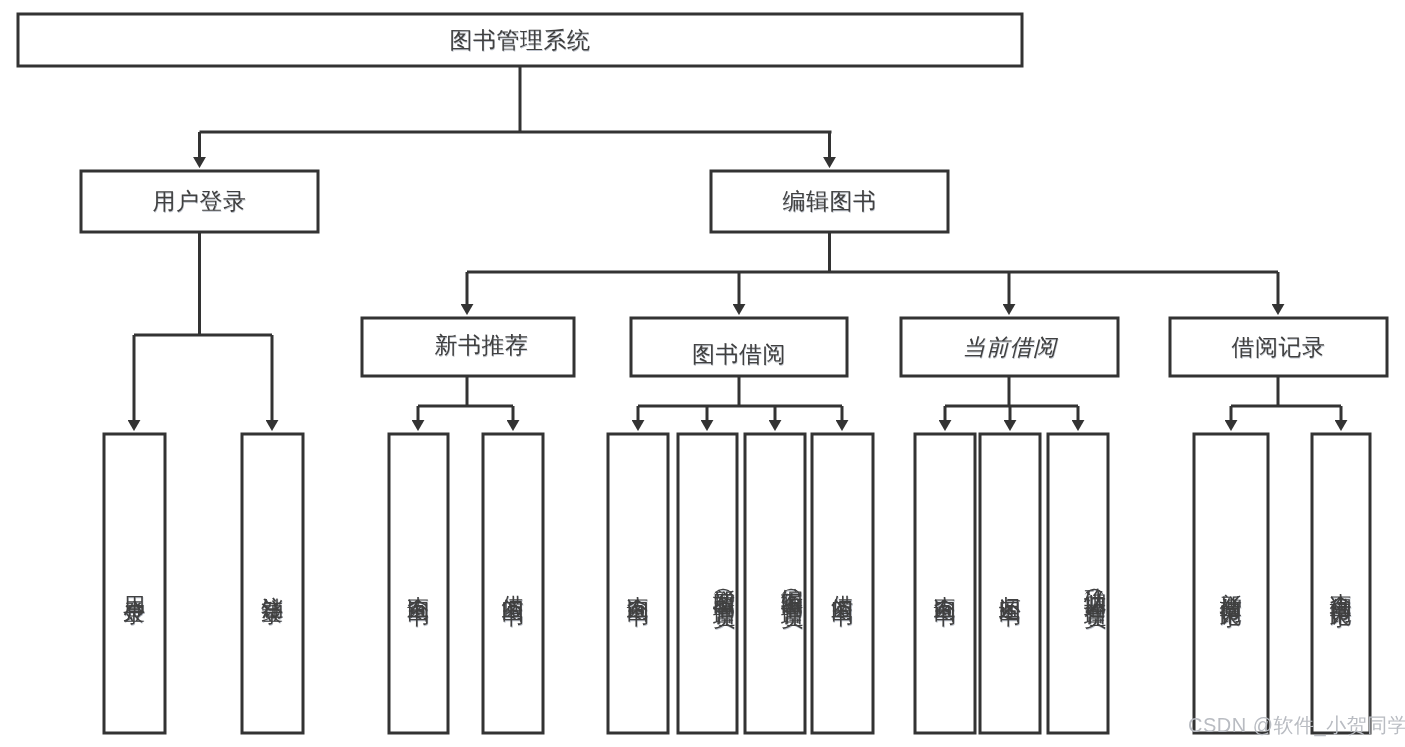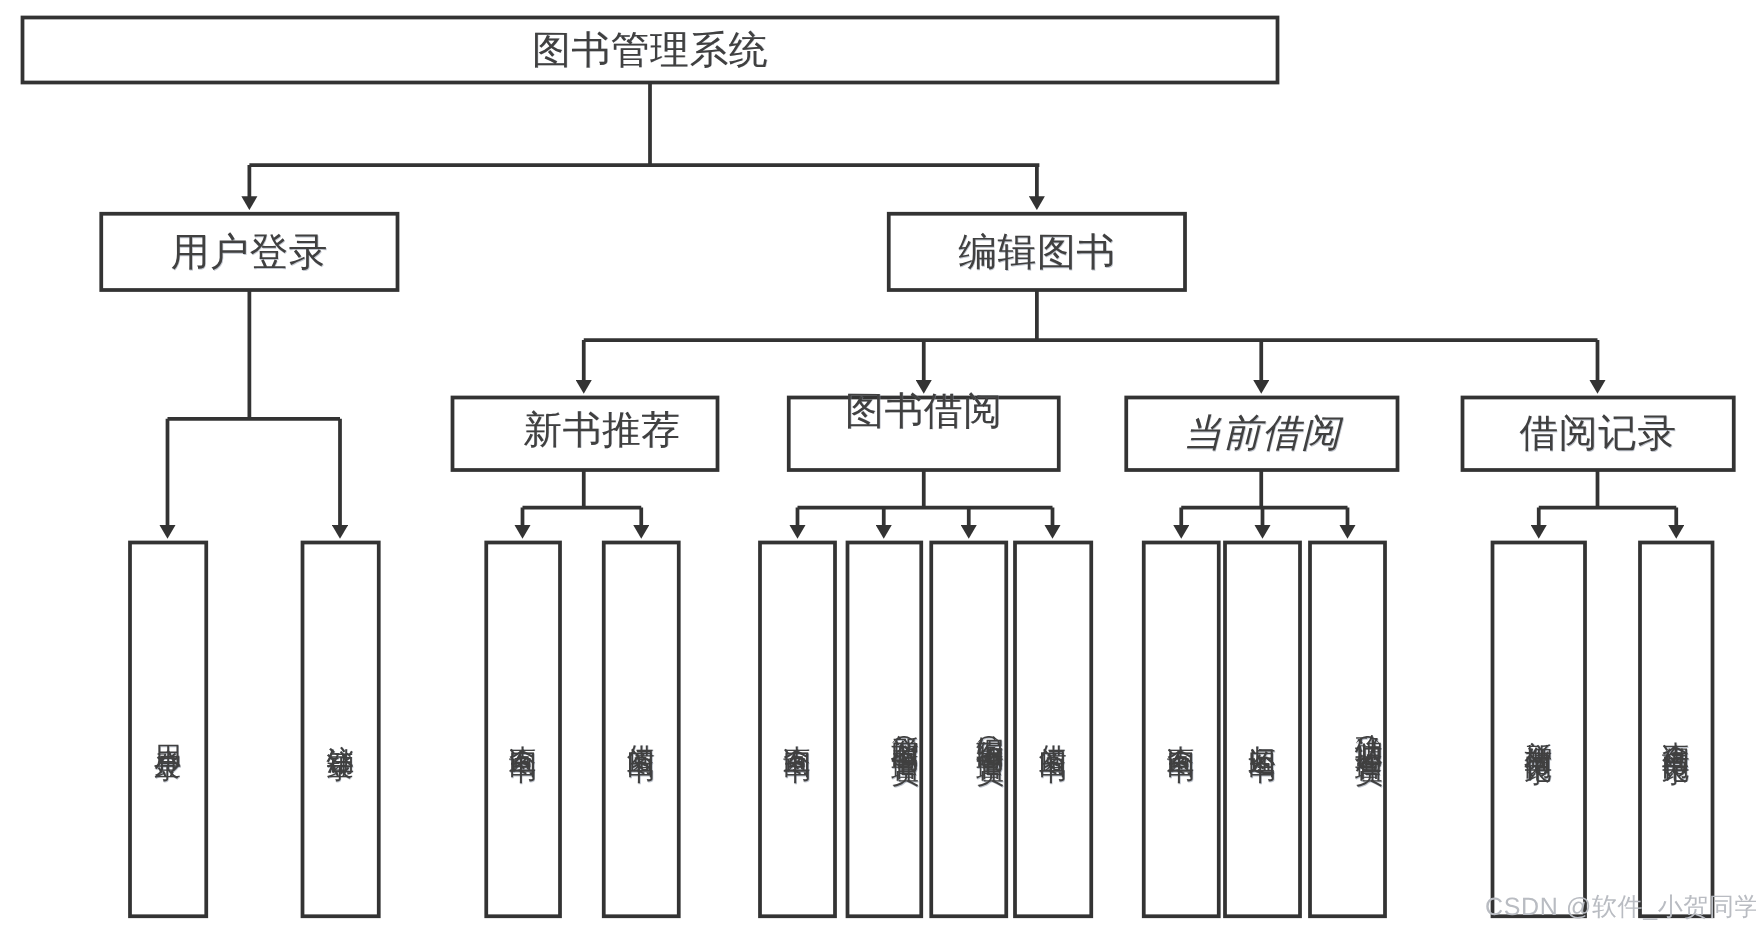--- a/index.html
+++ b/index.html
@@ -38,21 +38,21 @@
   .arrow-head {
     fill: #333333;
   }
   .node-label {
     position: absolute;
     display: flex;
     align-items: center;
     justify-content: center;
     color: #404040;
     font-family: "Liberation Sans", "DejaVu Sans", sans-serif;
-    font-size: 31px;
+    font-size: 23px;
     line-height: 1.15;
     letter-spacing: 0.5px;
     white-space: nowrap;
     pointer-events: none;
     text-shadow: 0.5px 0.5px 0 rgba(140,150,165,0.55);
   }
   .node-label.vertical {
     writing-mode: vertical-rl;
     text-orientation: upright;
     letter-spacing: 3px;
@@ -159,21 +159,21 @@
       <path class="connector" d="M 1341 406 L 1341 421" marker-end="url(#arrow)"></path>
     </g>
   </svg>
 
   <div class="node-label" style="left:18px; top:14px; width:1004px; height:52px;">图书管理系统</div>
 
   <div class="node-label" style="left:81px; top:171px; width:237px; height:61px;">用户登录</div>
   <div class="node-label" style="left:711px; top:171px; width:237px; height:61px;">编辑图书</div>
 
   <div class="node-label" style="left:362px; top:318px; width:239px; height:58px;font-family:Liberation Mono, monospace;">新书推荐</div>
-  <div class="node-label" style="left:631px; top:300px; width:216px; height:58px;">图书借阅</div>
+  <div class="node-label" style="left:631px; top:325px; width:216px; height:58px;">图书借阅</div>
   <div class="node-label" style="left:901px; top:318px; width:217px; height:58px;font-style:italic;">当前借阅</div>
   <div class="node-label" style="left:1170px; top:318px; width:217px; height:58px;">借阅记录</div>
 
   <div class="node-label vertical" style="left:104px; top:434px; width:61px; height:299px;">用户登录</div>
   <div class="node-label vertical" style="left:242px; top:434px; width:61px; height:299px;">注销登录</div>
   <div class="node-label vertical" style="left:389px; top:434px; width:59px; height:299px;">查询图书</div>
   <div class="node-label vertical" style="left:483px; top:434px; width:60px; height:299px;">借阅图书</div>
   <div class="node-label vertical" style="left:608px; top:434px; width:60px; height:299px;">查询图书</div>
   <div class="node-label vertical" style="left:678px; top:434px; width:59px; height:299px; align-items:flex-start;">新增图书（管理员）</div>
   <div class="node-label vertical" style="left:745px; top:434px; width:60px; height:299px; align-items:flex-start;">编辑图书（管理员）</div>

